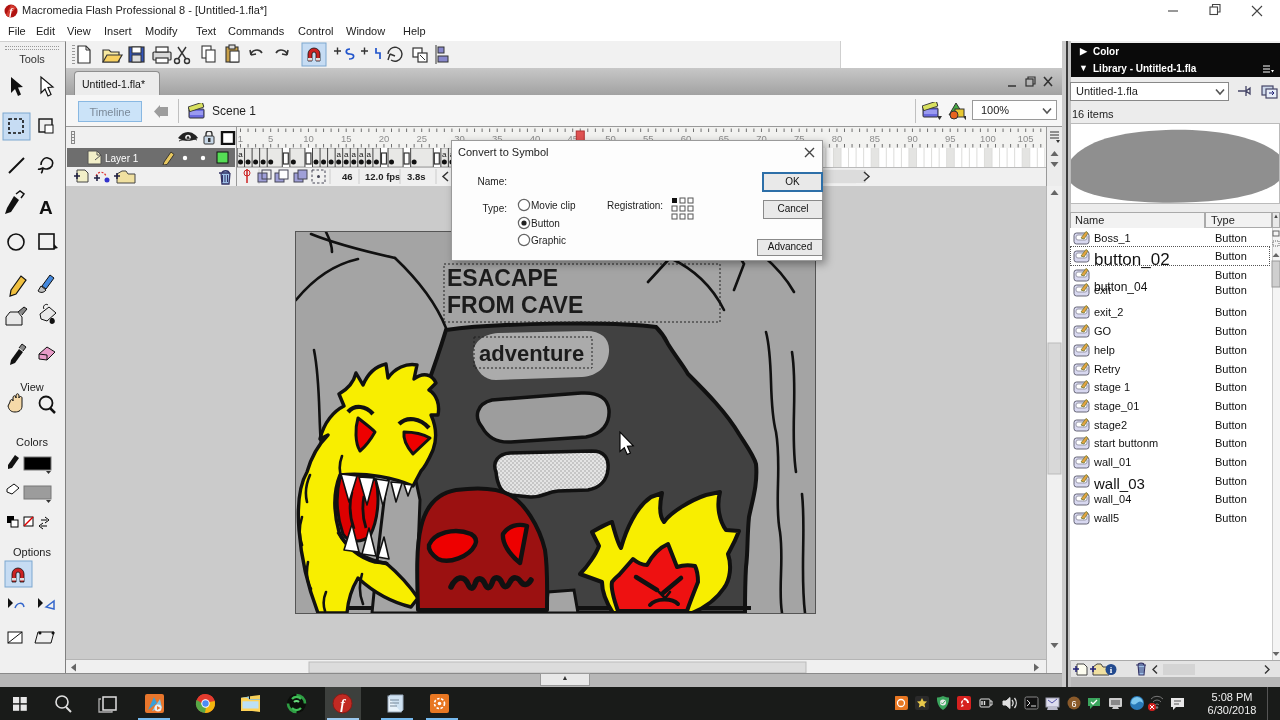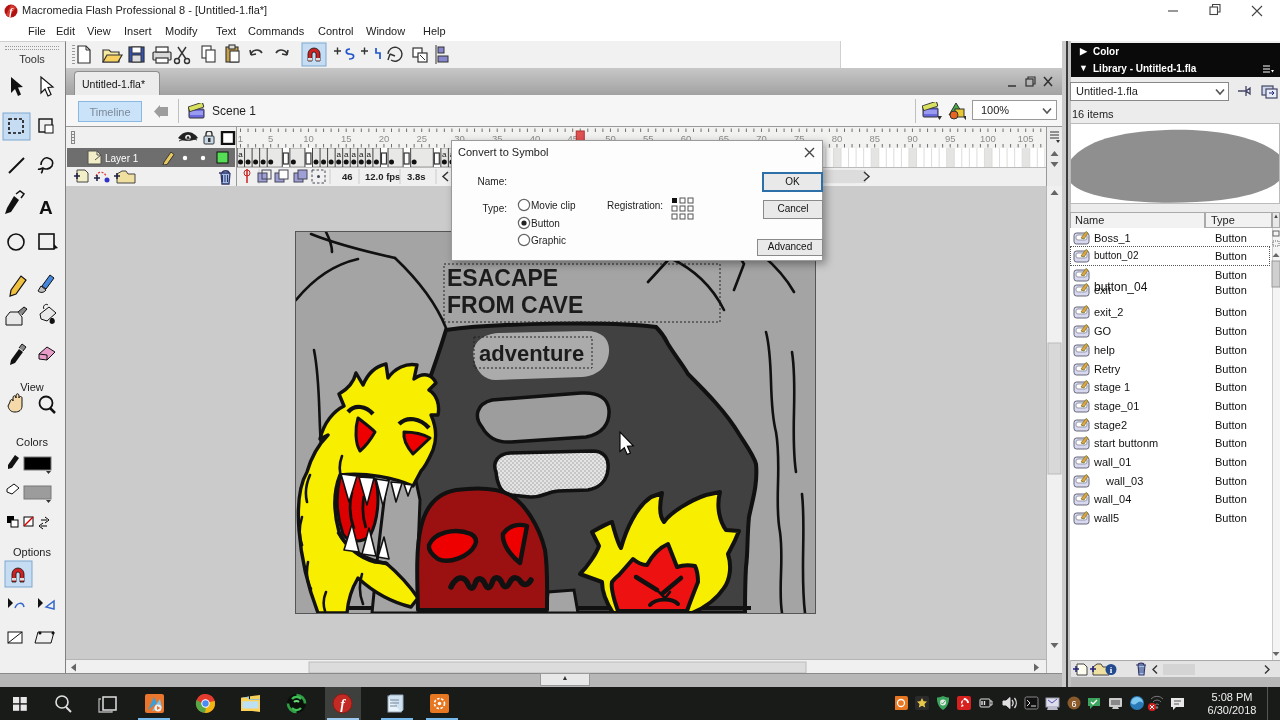--- a/index.html
+++ b/index.html
@@ -4,21 +4,21 @@
 <style>
 * { margin:0; padding:0; box-sizing:border-box; }
 html,body { width:1280px; height:720px; overflow:hidden; }
 body { font-family:"Liberation Sans", sans-serif; position:relative; background:#cbcbcb; }
 .abs { position:absolute; }
 
 #titlebar { left:0; top:0; width:1280px; height:22px; background:#ffffff; }
 #titletext { left:22px; top:4px; font-size:11px; color:#222; }
 
 #menubar { left:0; top:22px; width:1280px; height:19px; background:#ffffff; font-size:11px; color:#222; }
-#menubar span { position:absolute; top:3px;margin-left:20px; }
+#menubar span { position:absolute; top:3px; }
 
 #toolbar { left:66px; top:41px; width:775px; height:27px; background:#f1f1f1; border-right:1px solid #cfcfcf; }
 
 #toolspanel { left:0; top:41px; width:66px; height:632px; background:#f0f0f0; border-right:1px solid #808080; border-top:1px solid #d0d0d0; }
 .tlabel { position:absolute; width:64px; text-align:center; font-size:11px; color:#222; }
 
 #tabbar { left:66px; top:68px; width:996px; height:27px; background:linear-gradient(#c7c7c7,#a2a2a2); }
 #doctab { left:8px; top:3px; width:86px; height:24px; background:#ececec; border:1px solid #8e8e8e; border-bottom:none; border-radius:4px 4px 0 0; font-size:10.5px; color:#111; padding:6px 0 0 7px; }
 
 #scenebar { left:66px; top:95px; width:996px; height:32px; background:#f6f6f6; border-bottom:1px solid #9a9a9a; }
@@ -565,21 +565,21 @@
         </svg>
         <span style="position:absolute;left:24px;top:3px;font-size:11px;color:#111">Boss_1</span>
         <span style="position:absolute;left:145px;top:3px;font-size:11px;color:#111">Button</span>
       </div>
       <div style="position:absolute;left:0;top:19.3px;width:202px;height:19px">
         <svg style="position:absolute;left:3px;top:1px" width="17" height="15" viewBox="0 0 17 15">
           <rect x="1" y="3" width="15" height="11" rx="2.5" fill="#d8d8f0" stroke="#667"></rect>
           <rect x="3" y="5" width="11" height="5" rx="2" fill="#fff" stroke="#99a"></rect>
           <path d="M8 8 L13 1.5 L15 3 L11 9 Z" fill="#e8a33d" stroke="#884"></path>
         </svg>
-        <span style="position:absolute;left:24px;top:3px;font-size:10px;color:#111">button_02</span>
+        <span style="position:absolute;left:24px;top:3px;font-size:17px;color:#111">button_02</span>
         <span style="position:absolute;left:145px;top:3px;font-size:11px;color:#111">Button</span>
       </div>
       <div style="position:absolute;left:0;top:38.0px;width:202px;height:19px">
         <svg style="position:absolute;left:3px;top:1px" width="17" height="15" viewBox="0 0 17 15">
           <rect x="1" y="3" width="15" height="11" rx="2.5" fill="#d8d8f0" stroke="#667"></rect>
           <rect x="3" y="5" width="11" height="5" rx="2" fill="#fff" stroke="#99a"></rect>
           <path d="M8 8 L13 1.5 L15 3 L11 9 Z" fill="#e8a33d" stroke="#884"></path>
         </svg>
         <span style="position:absolute;left:24px;top:14px;font-size:12px;color:#111">button_04</span>
         <span style="position:absolute;left:145px;top:3px;font-size:11px;color:#111">Button</span>
@@ -673,21 +673,21 @@
         </svg>
         <span style="position:absolute;left:24px;top:3px;font-size:11px;color:#111">wall_01</span>
         <span style="position:absolute;left:145px;top:3px;font-size:11px;color:#111">Button</span>
       </div>
       <div style="position:absolute;left:0;top:243.7px;width:202px;height:19px">
         <svg style="position:absolute;left:3px;top:1px" width="17" height="15" viewBox="0 0 17 15">
           <rect x="1" y="3" width="15" height="11" rx="2.5" fill="#d8d8f0" stroke="#667"></rect>
           <rect x="3" y="5" width="11" height="5" rx="2" fill="#fff" stroke="#99a"></rect>
           <path d="M8 8 L13 1.5 L15 3 L11 9 Z" fill="#e8a33d" stroke="#884"></path>
         </svg>
-        <span style="position:absolute;left:36px;top:3px;font-size:11px;color:#111">wall_03</span>
+        <span style="position:absolute;left:24px;top:3px;font-size:15px;color:#111">wall_03</span>
         <span style="position:absolute;left:145px;top:3px;font-size:11px;color:#111">Button</span>
       </div>
       <div style="position:absolute;left:0;top:262.4px;width:202px;height:19px">
         <svg style="position:absolute;left:3px;top:1px" width="17" height="15" viewBox="0 0 17 15">
           <rect x="1" y="3" width="15" height="11" rx="2.5" fill="#d8d8f0" stroke="#667"></rect>
           <rect x="3" y="5" width="11" height="5" rx="2" fill="#fff" stroke="#99a"></rect>
           <path d="M8 8 L13 1.5 L15 3 L11 9 Z" fill="#e8a33d" stroke="#884"></path>
         </svg>
         <span style="position:absolute;left:24px;top:3px;font-size:11px;color:#111">wall_04</span>
         <span style="position:absolute;left:145px;top:3px;font-size:11px;color:#111">Button</span>

